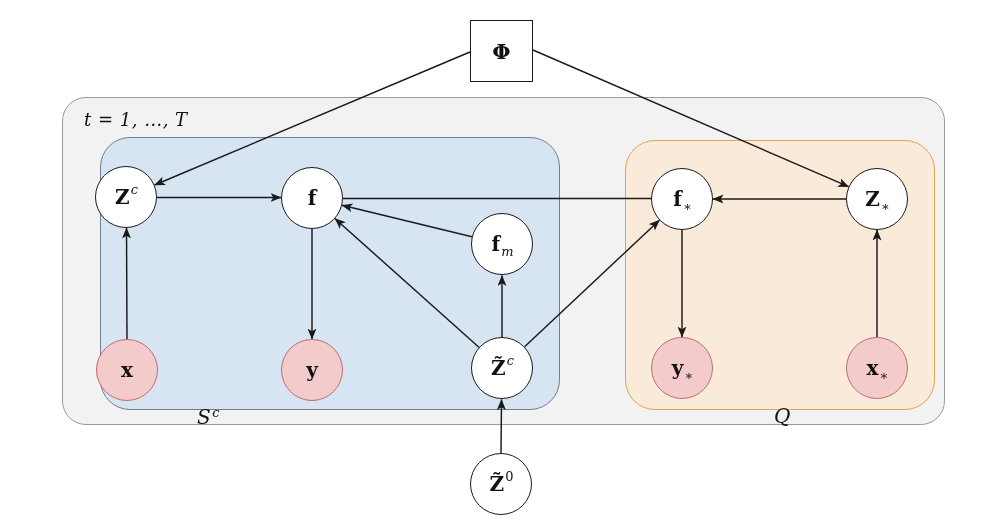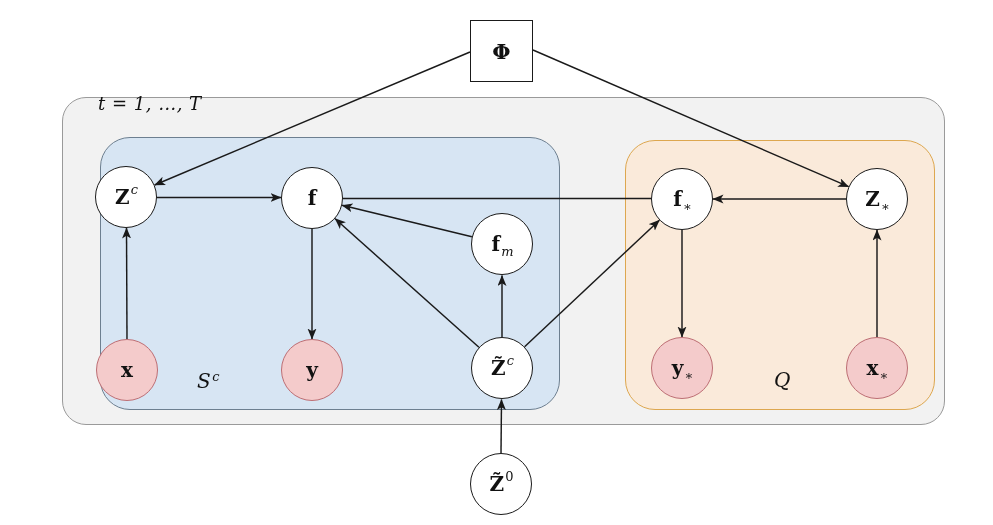--- a/index.html
+++ b/index.html
@@ -16,22 +16,22 @@
     left:100px;top:137px;width:460px;height:273px;border-radius:30px;
     background:var(--support-fill);border:1.4px solid var(--support-border);
   }
   .query-plate{
     left:625px;top:140px;width:310px;height:270px;border-radius:30px;
     background:var(--query-fill);border:1.4px solid var(--query-border);
   }
   .plate-label{
     position:absolute;font-style:italic;font-size:18px;color:#111;letter-spacing:0.5px;
   }
-  .t-label{left:84px;top:93px;margin-left:14px;}
-  .script-label{font-size:20px;}
+  .t-label{left:84px;top:109px;}
+  .script-label{font-size:20px;margin-top:36px;}
   .s-label{left:197px;top:369px;}
   .q-label{left:774px;top:368px;}
   .script-label .sup{font-style:italic;font-size:13px;position:relative;top:-7px;left:1px;}
   #edges{position:absolute;left:0;top:0;width:993px;height:525px;z-index:4;}
   #edges line{stroke:var(--line);stroke-width:1.45px;}
   .node{
     position:absolute;width:62px;height:62px;border-radius:50%;z-index:5;
     display:flex;align-items:center;justify-content:center;
     font-weight:bold;font-size:20px;color:#111;box-sizing:border-box;
     background:var(--latent-fill);border:1.7px solid var(--line);

